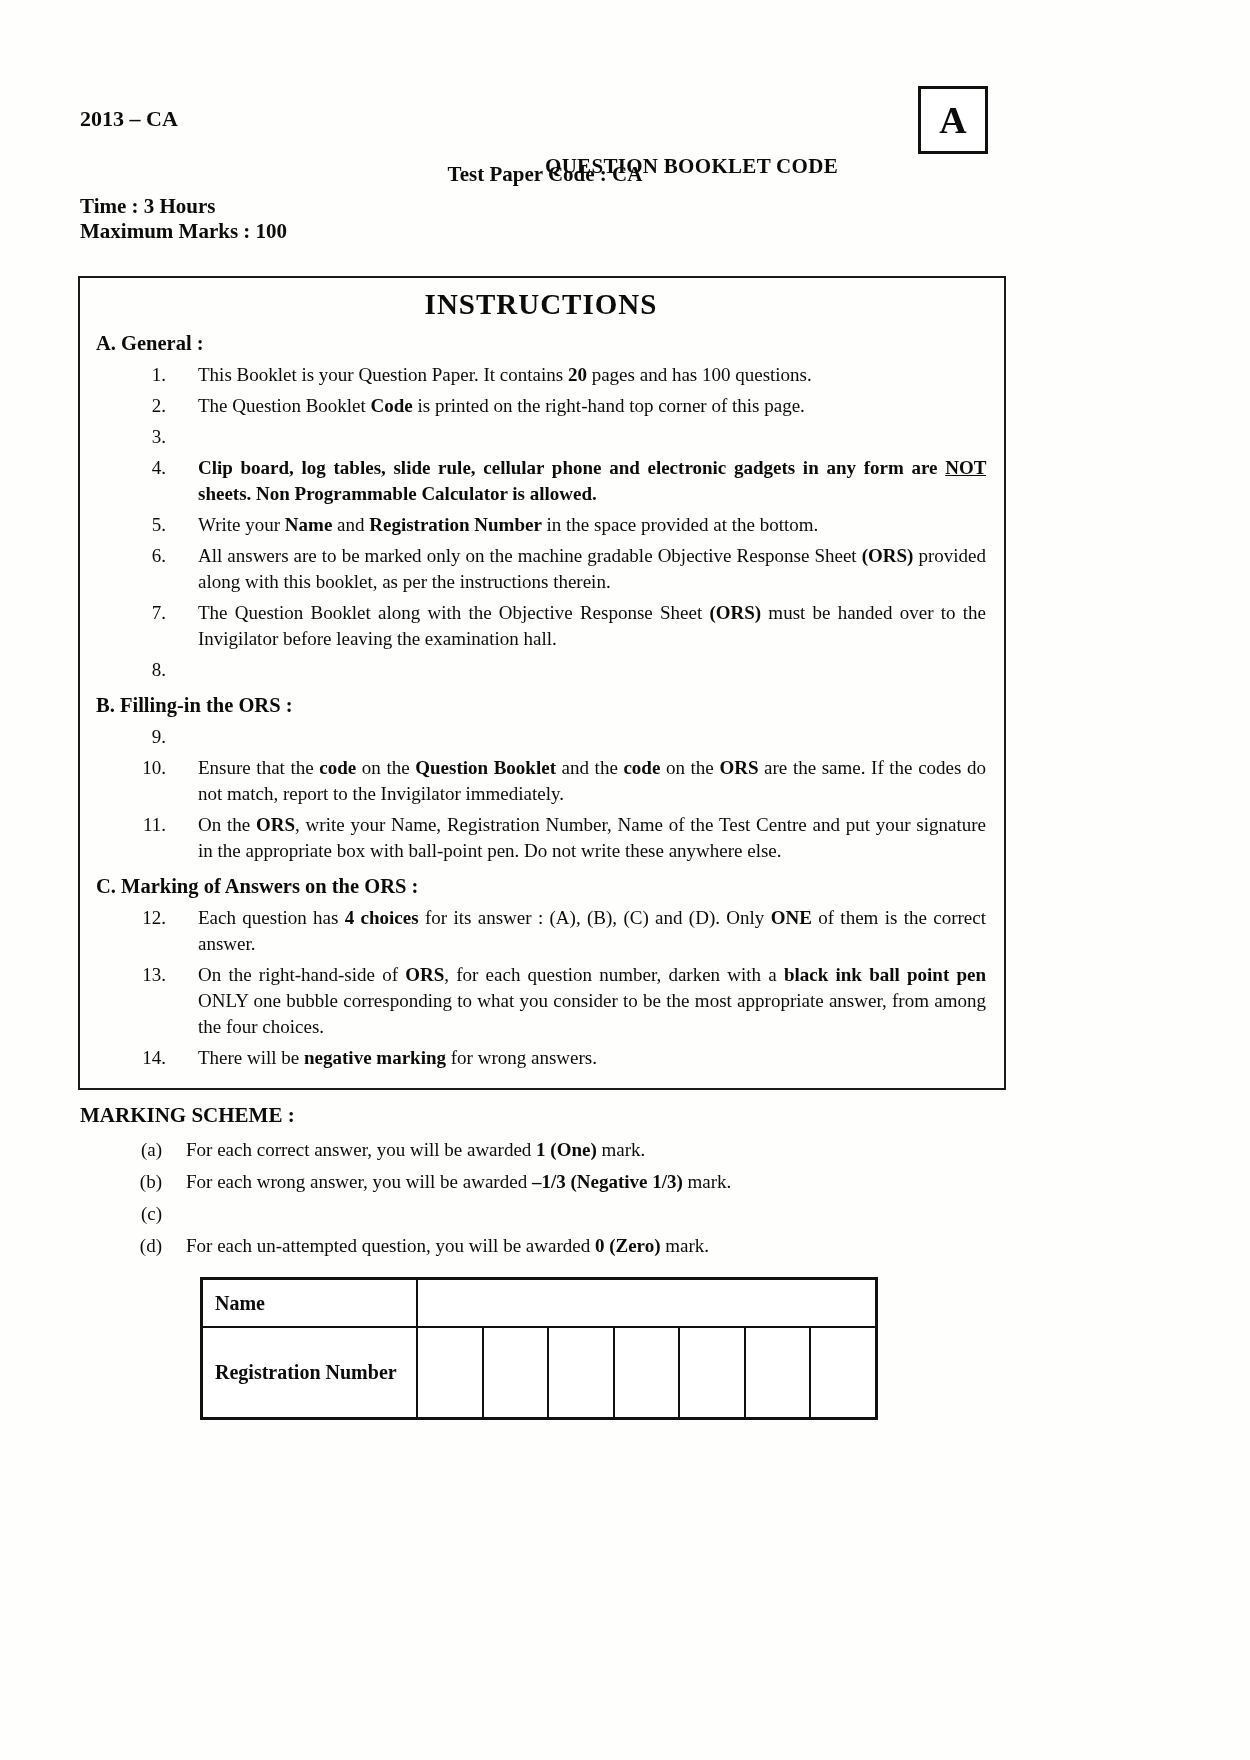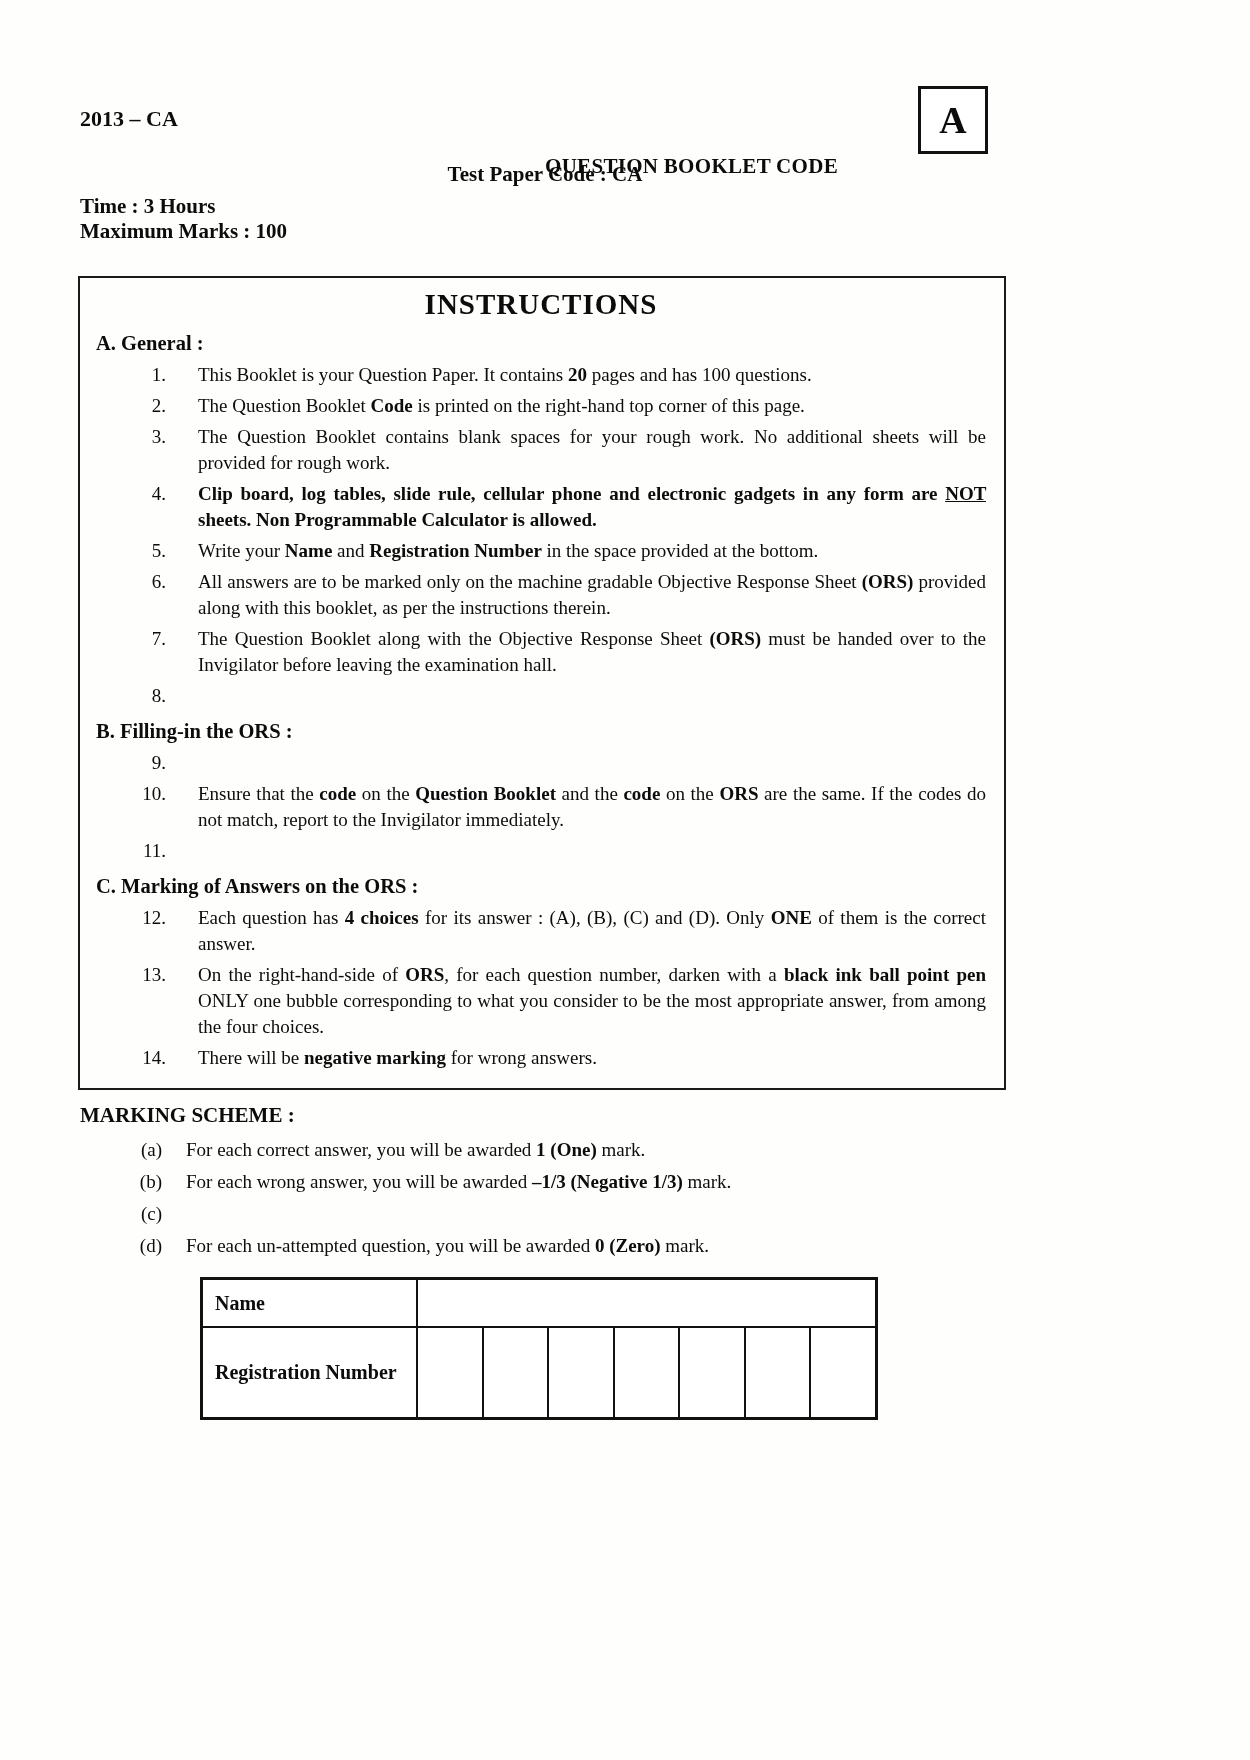--- a/index.html
+++ b/index.html
@@ -88,21 +88,20 @@
           <div class="item">
             <div class="num">1.</div>
             <div class="txt"><span>This Booklet is your Question Paper. It contains </span><span class="b">20</span><span> pages and has 100 questions.</span></div>
           </div>
           <div class="item">
             <div class="num">2.</div>
             <div class="txt"><span>The Question Booklet </span><span class="b">Code</span><span> is printed on the right-hand top corner of this page.</span></div>
           </div>
           <div class="item">
             <div class="num">3.</div>
-            <div class="txt"><span>The Question Booklet contains blank spaces for your rough work. No additional sheets will be provided for rough work.</span></div>
           </div>
           <div class="item">
             <div class="num">4.</div>
             <div class="txt"><span class="b">Clip board, log tables, slide rule, cellular phone and electronic gadgets in any form are </span><span class="b u">NOT</span><span class="b"> sheets. Non Programmable Calculator is allowed.</span></div>
           </div>
           <div class="item">
             <div class="num">5.</div>
             <div class="txt"><span>Write your </span><span class="b">Name</span><span> and </span><span class="b">Registration Number</span><span> in the space provided at the bottom.</span></div>
           </div>
           <div class="item">
@@ -119,20 +118,21 @@
           <div class="sec-h">B. Filling-in the ORS :</div>
           <div class="item">
             <div class="num">9.</div>
           </div>
           <div class="item">
             <div class="num">10.</div>
             <div class="txt"><span>Ensure that the </span><span class="b">code</span><span> on the </span><span class="b">Question Booklet</span><span> and the </span><span class="b">code</span><span> on the </span><span class="b">ORS</span><span> are the same. If the codes do not match, report to the Invigilator immediately.</span></div>
           </div>
           <div class="item">
             <div class="num">11.</div>
+            <div class="txt"><span>On the </span><span class="b">ORS</span><span>, write your Name, Registration Number, Name of the Test Centre and put your signature in the appropriate box with ball-point pen. Do not write these anywhere else.</span></div>
           </div>
           <div class="sec-h">C. Marking of Answers on the ORS :</div>
           <div class="item">
             <div class="num">12.</div>
             <div class="txt"><span>Each question has </span><span class="b">4 choices</span><span> for its answer : (A), (B), (C) and (D). Only </span><span class="b">ONE</span><span> of them is the correct answer.</span></div>
           </div>
           <div class="item">
             <div class="num">13.</div>
             <div class="txt"><span>On the right-hand-side of </span><span class="b">ORS</span><span>, for each question number, darken with a </span><span class="b">black ink ball point pen</span><span> ONLY one bubble corresponding to what you consider to be the most appropriate answer, from among the four choices.</span></div>
           </div>

